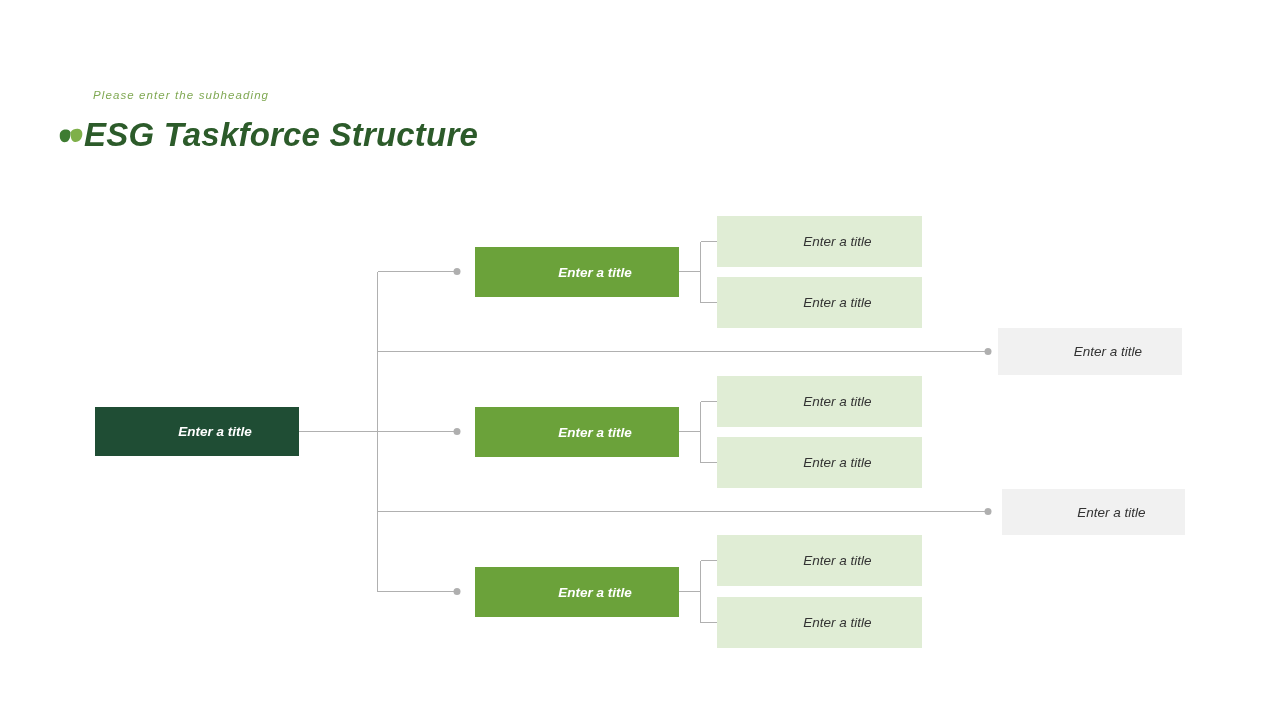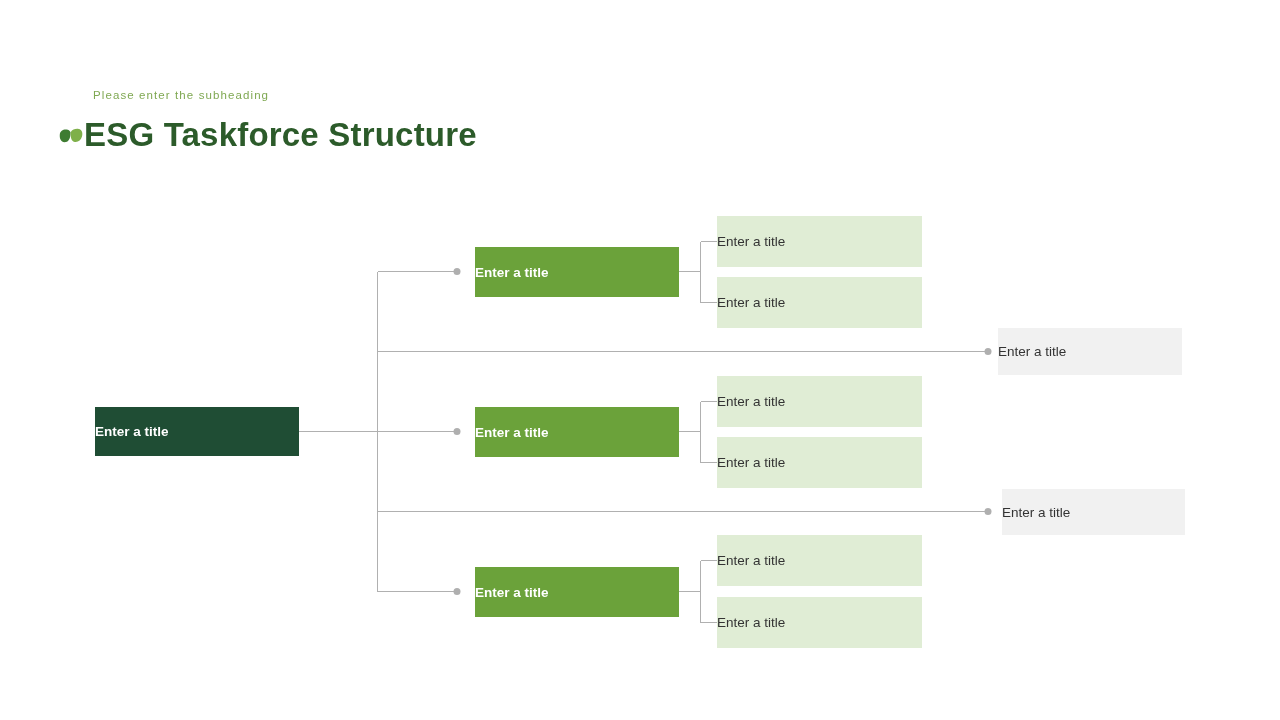--- a/index.html
+++ b/index.html
@@ -11,20 +11,21 @@
     height: 720px;
     background: #ffffff;
     font-family: "Liberation Sans", sans-serif;
     overflow: hidden;
   }
   #slide {
     position: relative;
     width: 1280px;
     height: 628px;
     background: #ffffff;
+    font-style: italic;
   }
 
   
   .subheading {
     position: absolute;
     left: 93px;
     top: 89px;
     font-size: 11.5px;
     letter-spacing: 1.1px;
     color: #7FA852;
@@ -69,22 +70,24 @@
     width: 1280px;
     height: 720px;
     pointer-events: none;
   }
 
   
   .node {
     position: absolute;
     display: flex;
     align-items: center;
+    justify-content: center;
     box-sizing: border-box;
     white-space: nowrap;
+    padding-left: 36px;
   }
   .node-root {
     background: #1F4D34;
     color: #ffffff;
     font-size: 13.5px;
     font-weight: bold;
   }
   .node-branch {
     background: #6BA23A;
     color: #ffffff;

